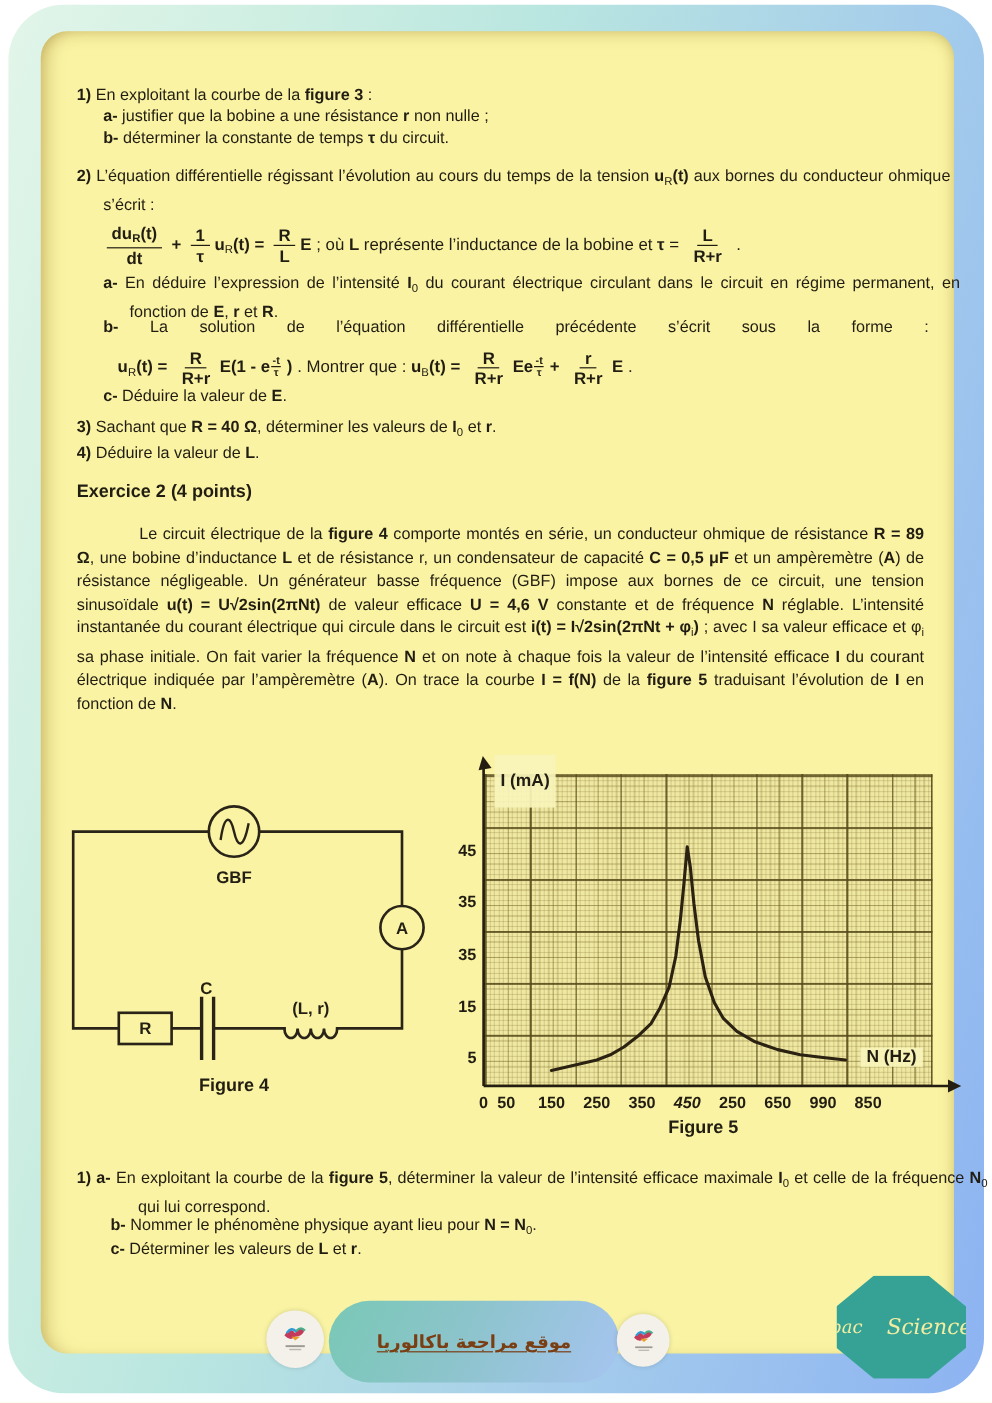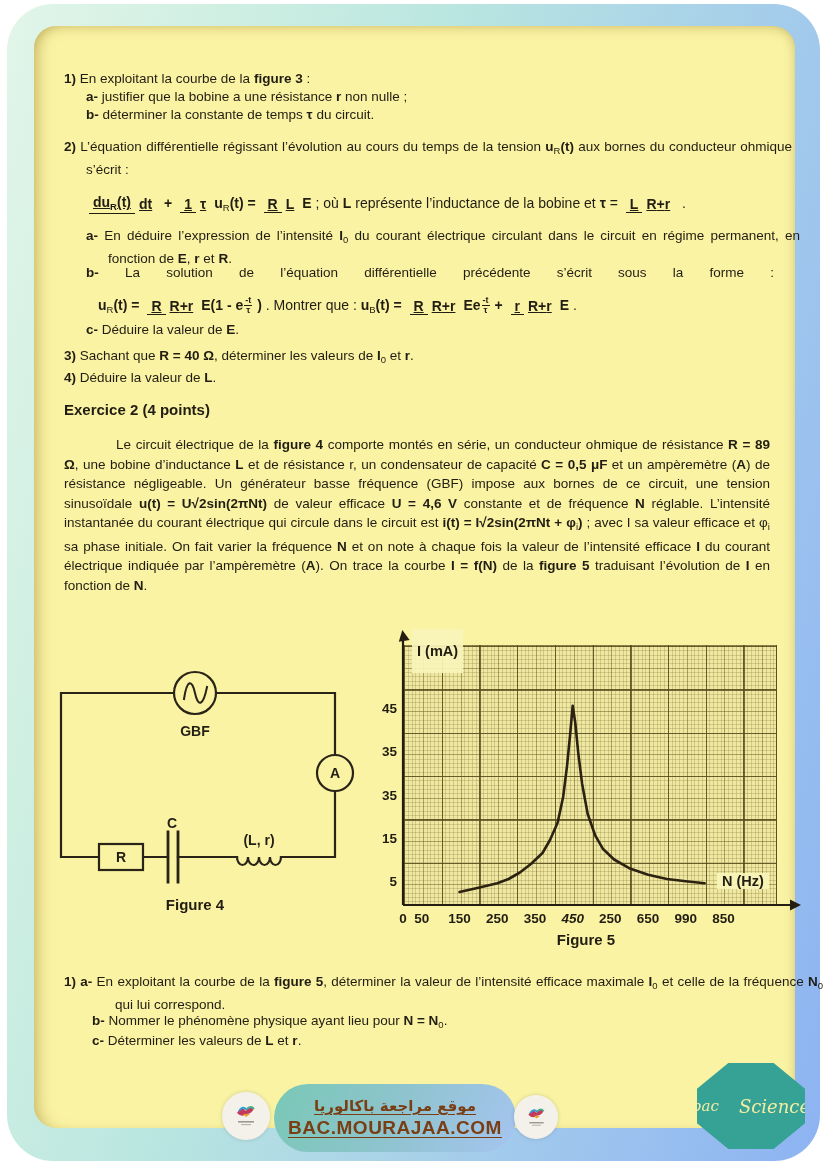--- a/index.html
+++ b/index.html
@@ -13,22 +13,22 @@
                     inset 0 10px 14px -10px rgba(150,118,40,.35);}
   .line{position:absolute;font-size:13.5px;line-height:18.6px;color:#221d12;}
   .j{text-align:justify;}
   .jf{text-align:justify;text-align-last:justify;}
   .hang{padding-left:22px;text-indent:-22px;}
   .hang51{padding-left:51px;text-indent:-51px;}
   .b{font-weight:700;}
   .sb{font-size:9.5px;vertical-align:-3px;font-weight:inherit;}
   .heading{position:absolute;font-size:15px;font-weight:700;}
   .eqrow{position:absolute;font-size:14px;line-height:46px;white-space:nowrap;}
-  .frac{display:inline-flex;align-items:center;vertical-align:middle;
-        margin:0 4px;line-height:1.15;font-weight:700;text-decoration:underline;}
+  .frac{display:inline-flex;flex-direction:column;align-items:center;vertical-align:middle;
+        margin:0 4px;line-height:1.15;font-weight:700;}
   .frac .num{border-bottom:1.6px solid #221d12;padding:0 4px;}
   .frac .den{padding:0 4px;}
   .efrac{display:inline-flex;flex-direction:column;align-items:center;vertical-align:7px;
          font-size:9px;line-height:1.05;margin:0 1px;font-weight:700;}
   .efrac .enum{border-bottom:1px solid #221d12;padding:0 1px;}
   
   .fig4{position:absolute;left:55px;top:660px;width:340px;height:260px;}
   .fig4 svg{position:absolute;inset:0;}
   .wire{stroke:#2a2418;stroke-width:2.2;fill:none;stroke-linecap:square;}
   .plate{stroke-width:2.8;}
@@ -182,21 +182,20 @@
     <path d="M6,12 q5,-8 9,-2 q2,-6 8,-3 q-2,6 -8,6 q-4,4 -9,-1" fill="#c43a5a"></path>
     <path d="M8,10 q4,-6 8,-1" fill="none" stroke="#2e9bd6" stroke-width="2"></path>
     <path d="M16,8 q4,-4 7,0" fill="none" stroke="#45b08c" stroke-width="2"></path>
     <path d="M12,13 l3,3 l4,-3" fill="#e8a02a"></path>
     <rect x="7" y="20" width="16" height="1.6" fill="#9a9a92"></rect>
     <rect x="10" y="23" width="10" height="1.2" fill="#b8b8ae"></rect>
   </svg>
 </div>
 <div class="pill">
   <div class="ar">موقع مراجعة باكالوريا</div>
-  <div class="url">BAC.MOURAJAA.COM</div>
 </div>
 <div class="logo-circle" style="left:514px;top:1095px;width:44px;height:44px">
   <svg width="27" height="27" viewBox="0 0 30 30">
     <path d="M6,12 q5,-8 9,-2 q2,-6 8,-3 q-2,6 -8,6 q-4,4 -9,-1" fill="#c43a5a"></path>
     <path d="M8,10 q4,-6 8,-1" fill="none" stroke="#2e9bd6" stroke-width="2"></path>
     <path d="M16,8 q4,-4 7,0" fill="none" stroke="#45b08c" stroke-width="2"></path>
     <path d="M12,13 l3,3 l4,-3" fill="#e8a02a"></path>
     <rect x="7" y="20" width="16" height="1.6" fill="#9a9a92"></rect>
     <rect x="10" y="23" width="10" height="1.2" fill="#b8b8ae"></rect>
   </svg>

